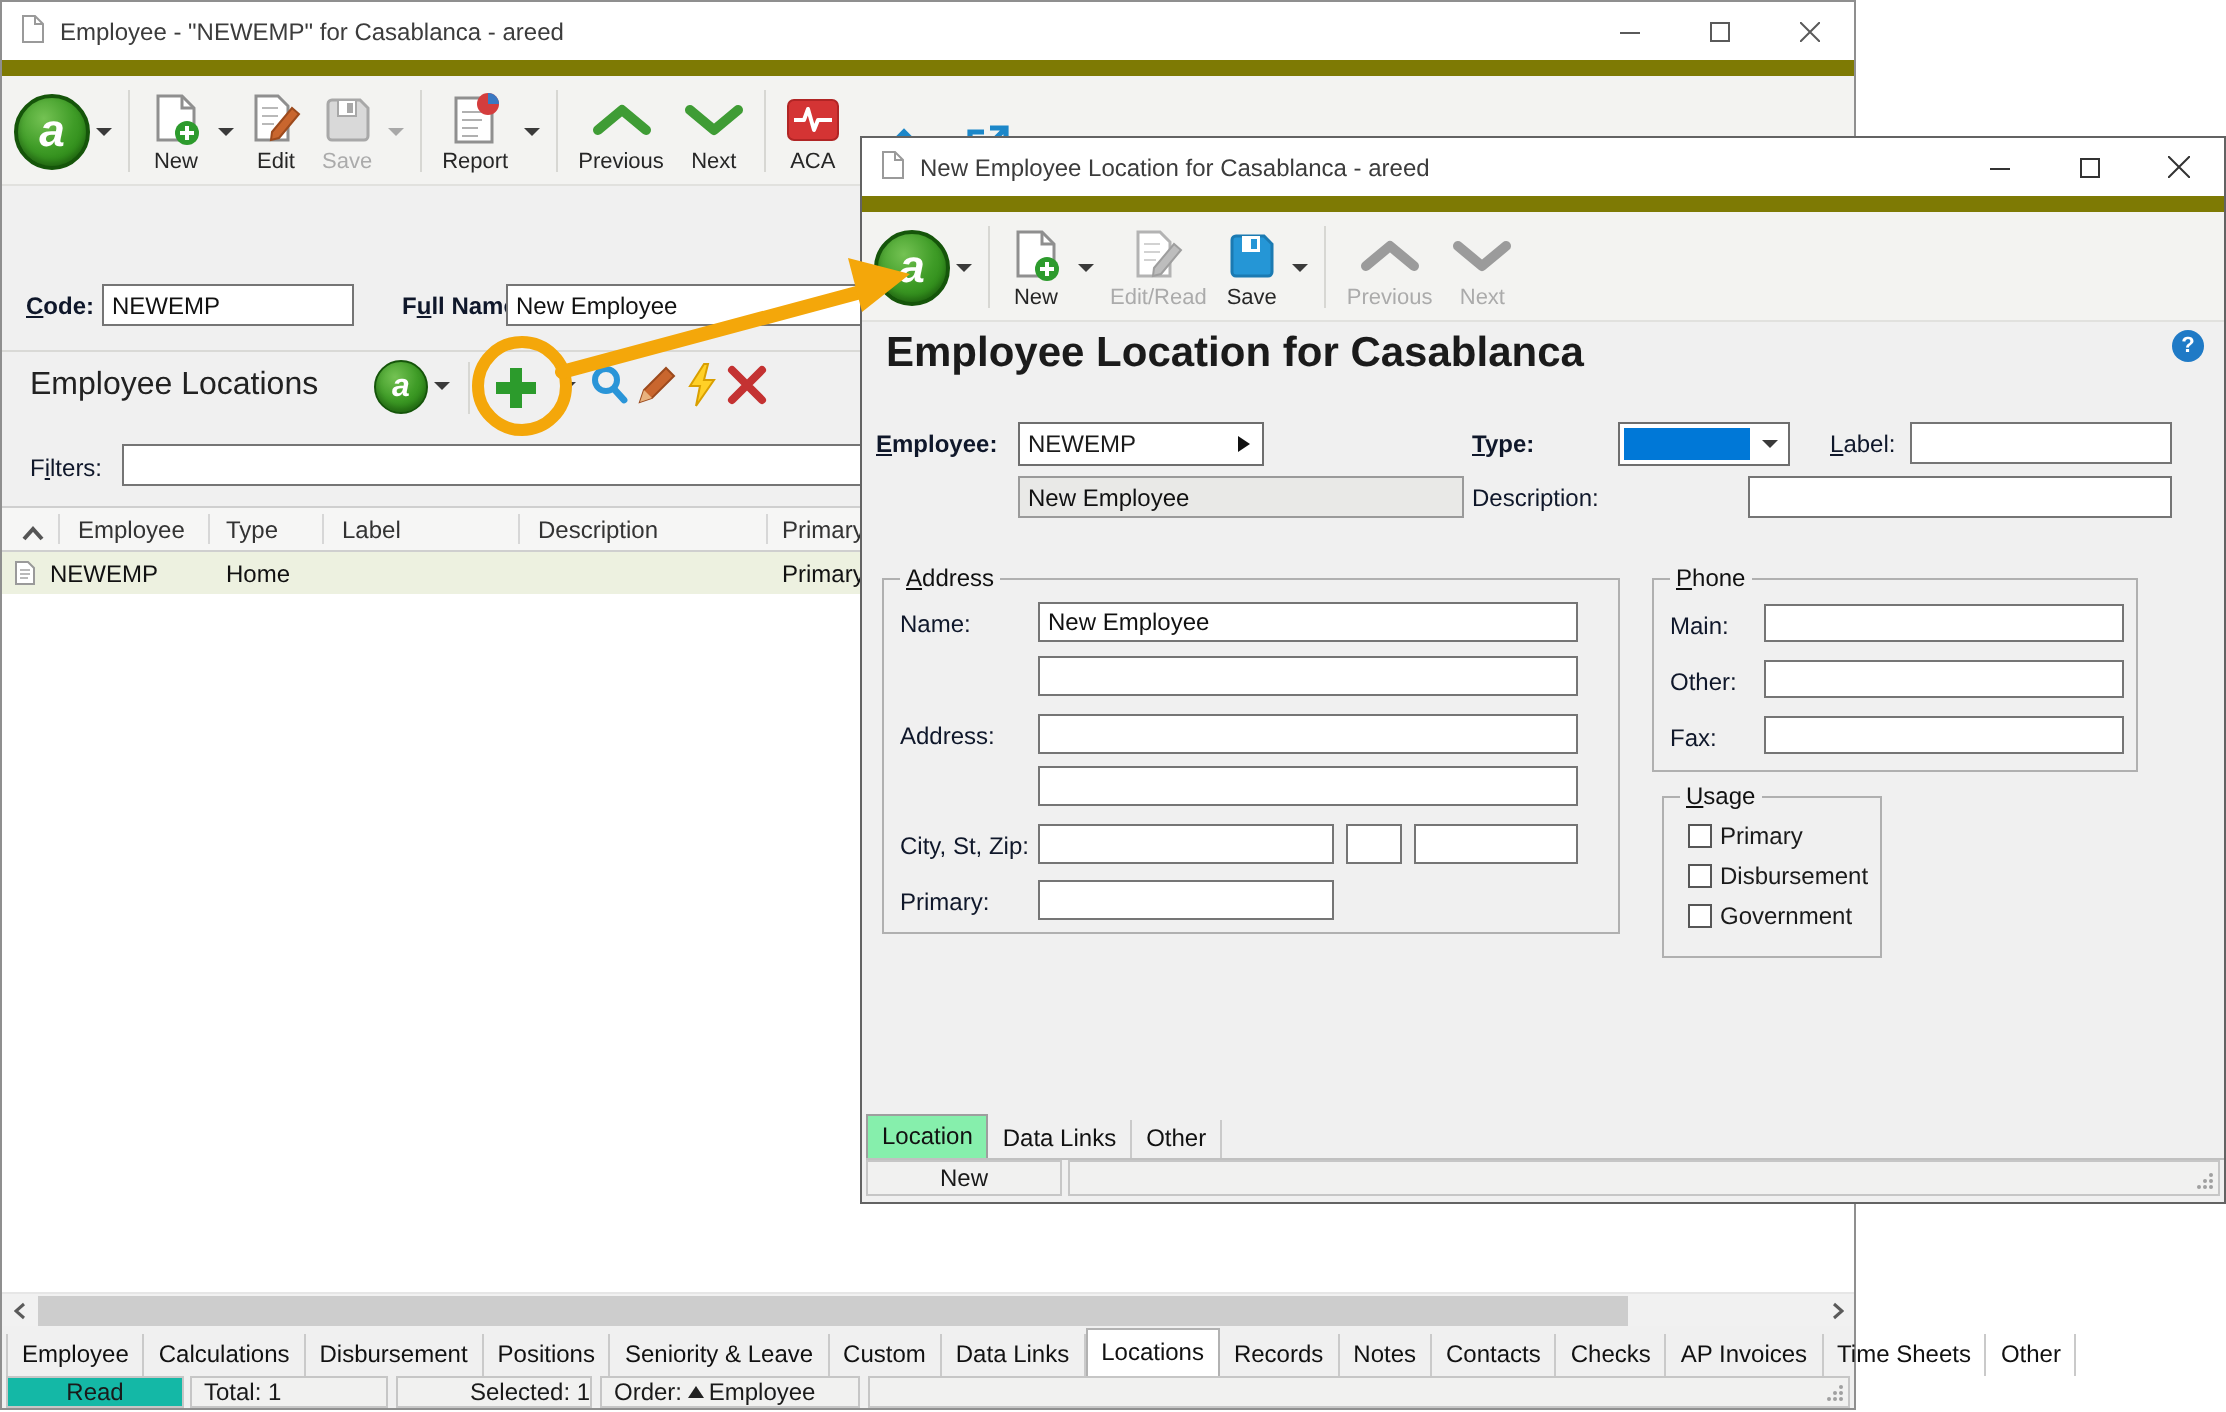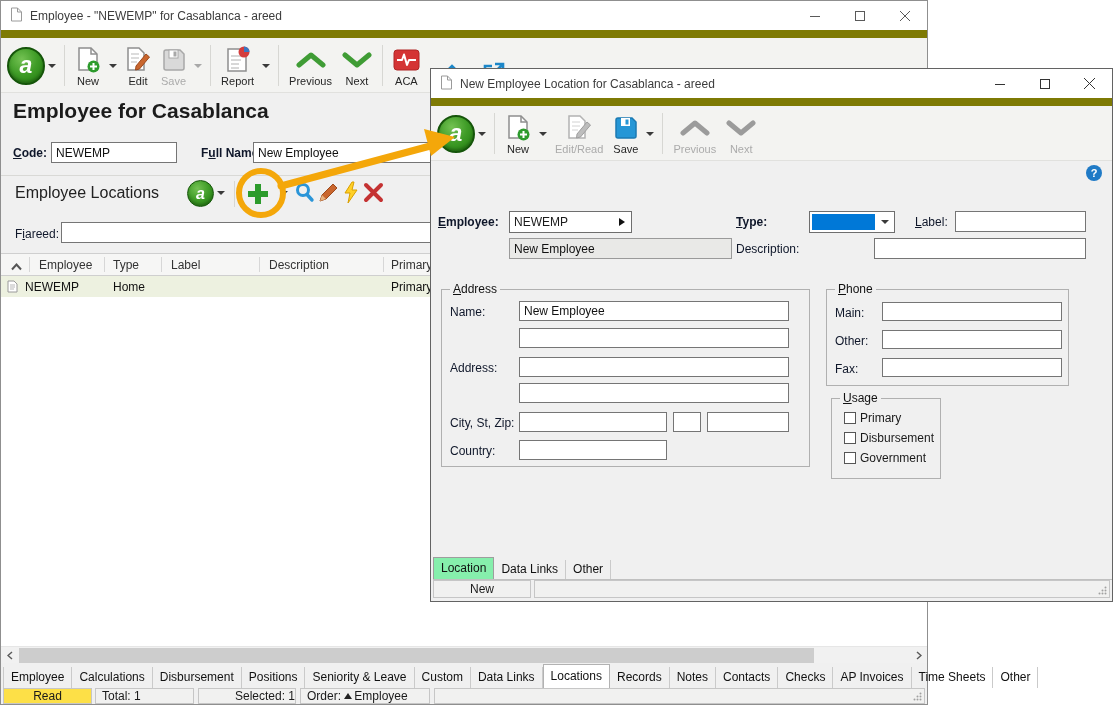--- a/index.html
+++ b/index.html
@@ -221,21 +221,20 @@
       <span class="tbtn" style="margin-left:8px;">
         <span class="ticon">
           <svg width="24" height="24" viewBox="0 0 24 24">
               <path d="M10 5H3v16h16v-7" fill="none" stroke="#1c87c9" stroke-width="2.6"></path>
               <path d="M13 3h8v8 M21 3 L11 13" fill="none" stroke="#1c87c9" stroke-width="2.6"></path>
             </svg>
         </span>
       </span>
     </div>
 
-    <h1 class="page-heading" style="top:98px;">Employee for Casablanca</h1>
 
     <span class="flabel bold acc" style="left:12px; top:145px;">Code:</span>
     <input class="tinput" style="left: 50px; top: 141px; width: 126px; height: 21px;" value="NEWEMP">
     <span class="flabel bold" style="left:190px; top:145px;padding-left:10px;"><span>F</span><span class="u">u</span><span>ll Name:</span></span>
     <input class="tinput" style="left: 252px; top: 141px; width: 330px; height: 21px;" value="New Employee">
 
     <div class="divider" style="top:174px;"></div>
 
     <span class="loc-title">Employee Locations</span>
     <span class="alogo small mini" style="left:186px; top:179px;">a</span>
@@ -267,21 +266,21 @@
       <svg width="18" height="23" viewBox="0 0 18 23">
           <path d="M10 1 L3 12 h5 L6 22 L15 9 h-5 L12 1z" fill="#ffd027" stroke="#d99f00"></path>
         </svg>
     </span>
     <span class="mini" style="left:362px; top:181px;">
       <svg width="21" height="21" viewBox="0 0 21 21">
           <path d="M3 3 L18 18 M18 3 L3 18" stroke="#c43232" stroke-width="4" stroke-linecap="round"></path>
         </svg>
     </span>
 
-    <span class="flabel" style="left:14px; top:226px;"><span>F</span><span class="u">i</span><span>areed:</span></span>
+    <span class="flabel" style="left:14px; top:226px;"><span>F</span><span class="u">i</span><span>lters:</span></span>
     <input class="tinput" style="left: 60px; top: 221px; width: 560px; height: 21px;" value="">
 
     <div class="tablewrap">
       <div class="thead">
         <span class="col" style="left:10px; top:6px;">
           <svg width="11" height="8" viewBox="0 0 11 8">
               <polyline points="1,6.5 5.5,1.5 10,6.5" fill="none" stroke="#555" stroke-width="2"></polyline>
             </svg>
         </span>
         <span class="col" style="left:38px;">Employee</span>
@@ -336,21 +335,21 @@
       <span class="btab">Records</span>
       <span class="btab">Notes</span>
       <span class="btab">Contacts</span>
       <span class="btab">Checks</span>
       <span class="btab">AP Invoices</span>
       <span class="btab">Time Sheets</span>
       <span class="btab">Other</span>
     </div>
 
     <div class="statusbar" style="left:0; top:687px; width:926px; height:17px;">
-      <span class="scell center" style="left:2px; width:89px; background:#fde047;">Read</span>
+      <span class="scell center" style="left:2px; width:89px; background:#14b8a6;">Read</span>
       <span class="scell" style="left:94px; width:99px;">Total: 1</span>
       <span class="scell" style="left:197px; width:98px;padding-left:36px;">Selected: 1</span>
       <span class="scell" style="left:299px; width:130px;">
         <span>Order:</span>&nbsp;
         <span style="display:inline-block; width:0; height:0; border-left:4px solid transparent; border-right:4px solid transparent; border-bottom:6px solid #222; margin-right:2px;"></span>
         <span>Employee</span>
       </span>
       <span class="scell" style="left:433px; right:2px;">
         <svg class="grip" width="9" height="9">
             <circle cx="7.5" cy="1.5" r="1" fill="#a0a0a0"></circle>
@@ -448,20 +447,21 @@
       <span class="tbtn disabled">
         <span class="ticon">
           <svg width="30" height="16" viewBox="0 0 30 16">
               <polyline points="3,3 15,13 27,3" fill="none" stroke="#9b9b9b" stroke-width="5" stroke-linecap="round" stroke-linejoin="round"></polyline>
             </svg>
         </span>
         <span>Next</span>
       </span>
     </div>
 
+    <h1 class="page-heading" style="top:96px;">Employee Location for Casablanca</h1>
     <span class="help">?</span>
 
     <span class="flabel bold acc" style="left:7px; top:146px;">Employee:</span>
     <div class="combo" style="left:78px; top:142px; width:123px; height:22px;">
       <span>NEWEMP</span>
       <span class="rarrow"></span>
     </div>
     <span class="flabel bold acc" style="left:305px; top:146px;">Type:</span>
     <div class="dropdown" style="left:378px; top:142px; width:86px; height:22px;">
       <span class="sel"></span>
@@ -481,21 +481,21 @@
       <span class="flabel" style="left:8px; top:15px;">Name:</span>
       <input class="tinput" style="left: 77px; top: 11px; width: 270px; height: 20px;" value="New Employee">
       <input class="tinput" style="left: 77px; top: 38px; width: 270px; height: 20px;" value="">
       <span class="flabel" style="left:8px; top:71px;">Address:</span>
       <input class="tinput" style="left: 77px; top: 67px; width: 270px; height: 20px;" value="">
       <input class="tinput" style="left: 77px; top: 93px; width: 270px; height: 20px;" value="">
       <span class="flabel" style="left:8px; top:126px;">City, St, Zip:</span>
       <input class="tinput" style="left: 77px; top: 122px; width: 148px; height: 20px;" value="">
       <input class="tinput" style="left: 231px; top: 122px; width: 28px; height: 20px;" value="">
       <input class="tinput" style="left: 265px; top: 122px; width: 82px; height: 20px;" value="">
-      <span class="flabel" style="left:8px; top:154px;">Country:</span>
+      <span class="flabel" style="left:8px; top:154px;">Primary:</span>
       <input class="tinput" style="left: 77px; top: 150px; width: 148px; height: 20px;" value="">
     </div>
 
     <div class="groupbox" style="left:395px; top:220px; width:243px; height:97px;">
       <span class="legend acc">Phone</span>
       <span class="flabel" style="left:8px; top:16px;">Main:</span>
       <input class="tinput" style="left: 55px; top: 12px; width: 180px; height: 19px;" value="">
       <span class="flabel" style="left:8px; top:44px;">Other:</span>
       <input class="tinput" style="left: 55px; top: 40px; width: 180px; height: 19px;" value="">
       <span class="flabel" style="left:8px; top:72px;">Fax:</span>

